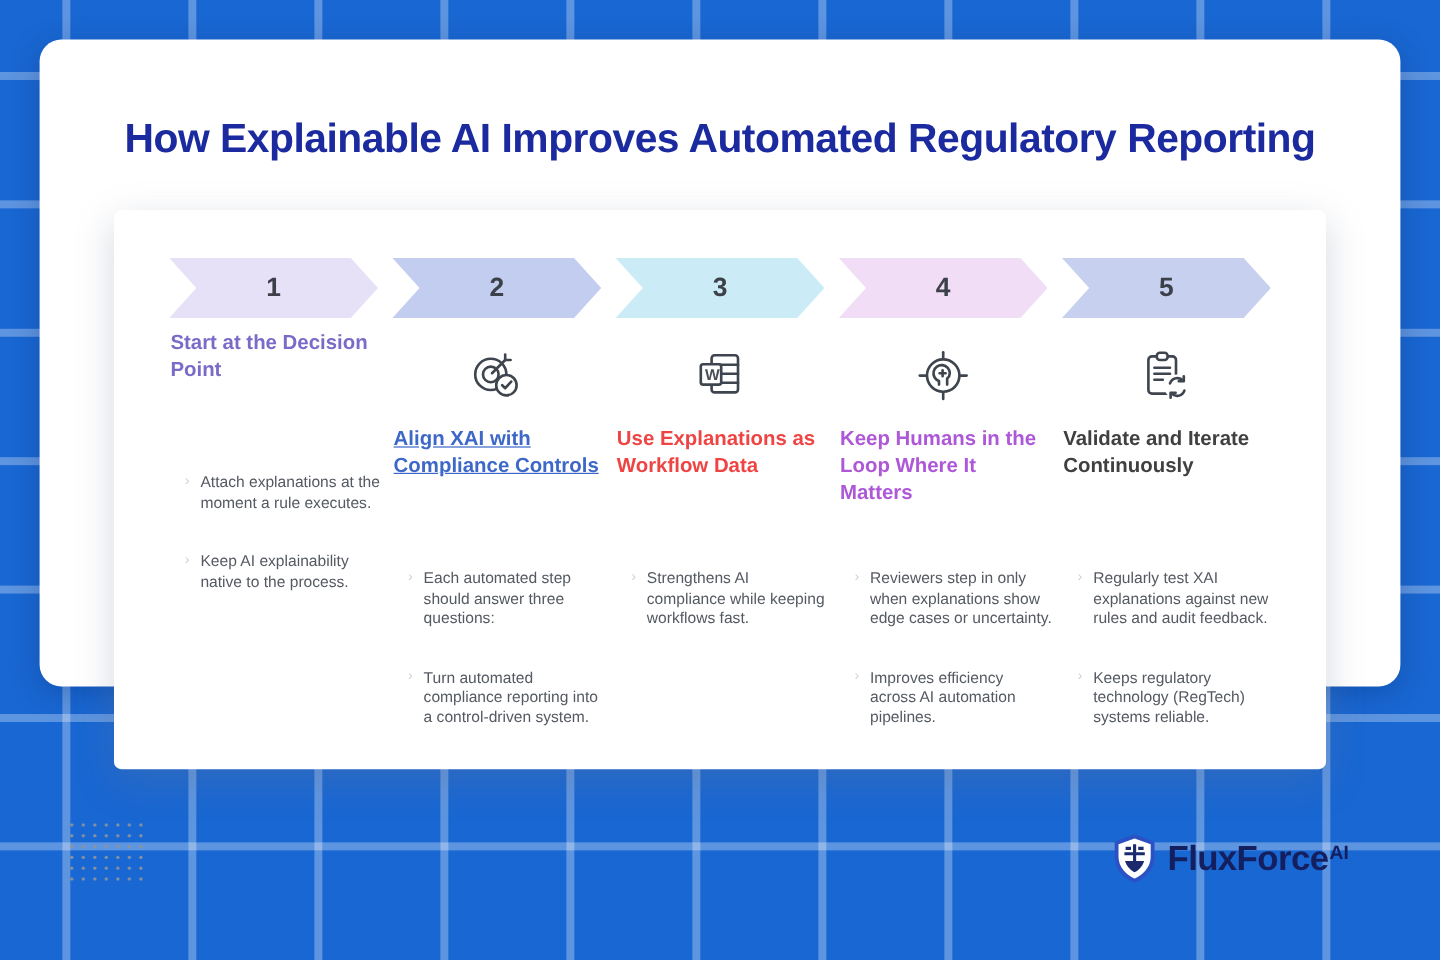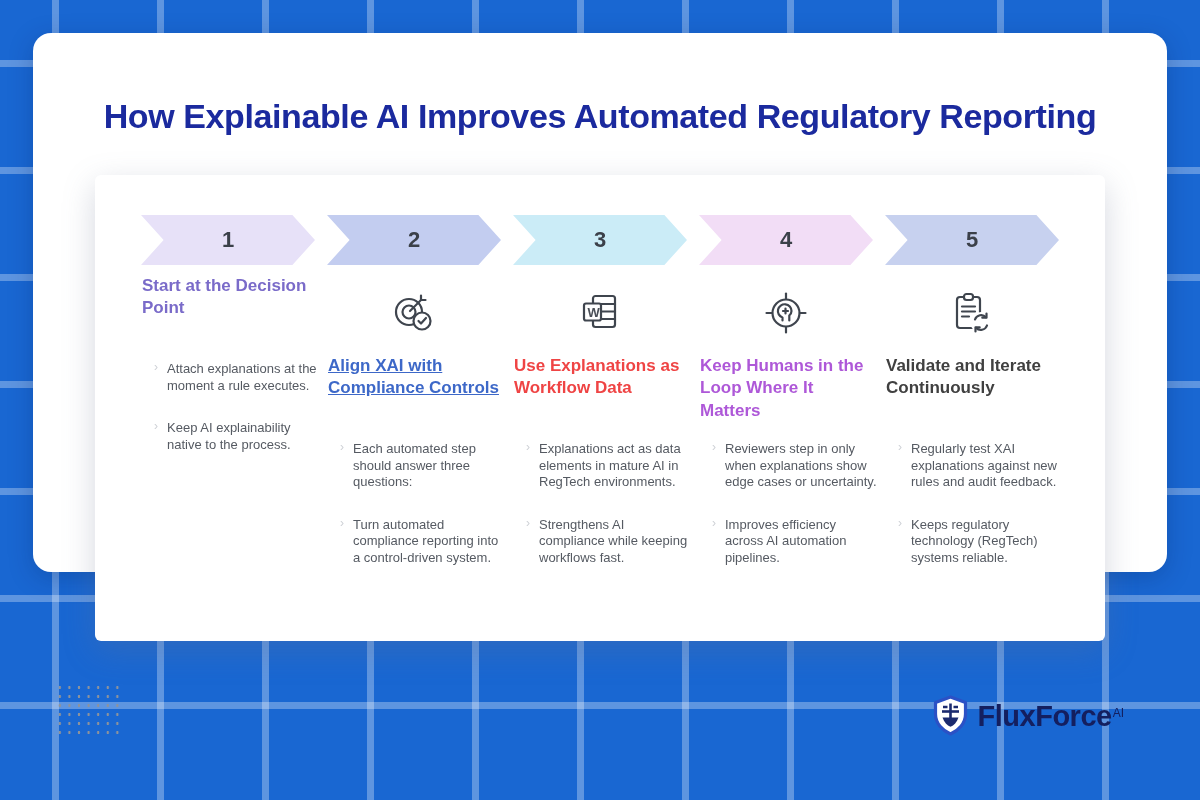--- a/index.html
+++ b/index.html
@@ -43,34 +43,34 @@
   }
   .icon { stroke:#3f454e; fill:none; stroke-width:2.2; stroke-linecap:round; stroke-linejoin:round; }
   .icon text { stroke:none; fill:#4a4f57; }
   .heading {
     margin-top:10px; height:86px; max-width:172px;
     font-size:17px; font-weight:bold; line-height:1.32; text-align:left;
   }
   .bullets { width:100%; padding-left:32px; }
   .bullet {
     position:relative; width:152px; margin-bottom:26px;
-    font-size:13px; line-height:1.27; color:#555a62;
+    font-size:13px; line-height:1.27; color:#555a62;margin-top:33px;
   }
   .bullet::before {
     content:"\203A"; position:absolute; left:-13px; top:-1px;
     color:#ced1d6; font-size:12px;
   }
   .dots {
     position:absolute; left:22px; top:650px; width:70px; height:52px;
     background-image:radial-gradient(circle, #8d939c 1.15px, transparent 1.5px);
     background-size:9.6px 9px;
   }
   .logo { position:absolute; right:44px; top:662px; display:flex; align-items:center; gap:9px; }
   .logo-text { font-size:29px; font-weight:bold; color:#141f5f; letter-spacing:-0.5px; }
-  .logo-sup { font-size:12px; font-weight:normal; color:#141f5f; position:relative; top:-9px; left:1px; }
+  .logo-sup { font-size:16px; font-weight:bold; color:#141f5f; position:relative; top:-9px; left:1px; }
 </style>
 </head>
 <body>
 
 <div class="card">
 
   <div class="title" style="color: rgb(27, 42, 158);">How Explainable AI Improves Automated Regulatory Reporting</div>
 
   <div class="panel">
 
@@ -115,21 +115,20 @@
           <rect x="17" y="5" width="22" height="31" rx="2.5"></rect>
           <line x1="17" y1="13" x2="39" y2="13"></line>
           <line x1="17" y1="20.5" x2="39" y2="20.5"></line>
           <line x1="17" y1="28" x2="39" y2="28"></line>
           <rect x="8" y="12.5" width="17" height="17" rx="2" fill="#ffffff"></rect>
           <text x="11.5" y="26" font-size="13" font-weight="bold">W</text>
         </svg>
       </div>
       <div class="heading" style="color: #ef4444;">Use Explanations as Workflow Data</div>
       <div class="bullets">
-        <div class="bullet">Explanations act as data elements in mature AI in RegTech environments.</div>
         <div class="bullet">Strengthens AI compliance while keeping workflows fast.</div>
       </div>
     </div>
 
     <div class="col">
       <div class="arrow" style="background-color: rgb(242, 221, 246);">
         <span class="arrow-num">4</span>
       </div>
       <div class="icon-wrap">
         <svg class="icon" width="48" height="48" viewBox="0 0 48 48">

